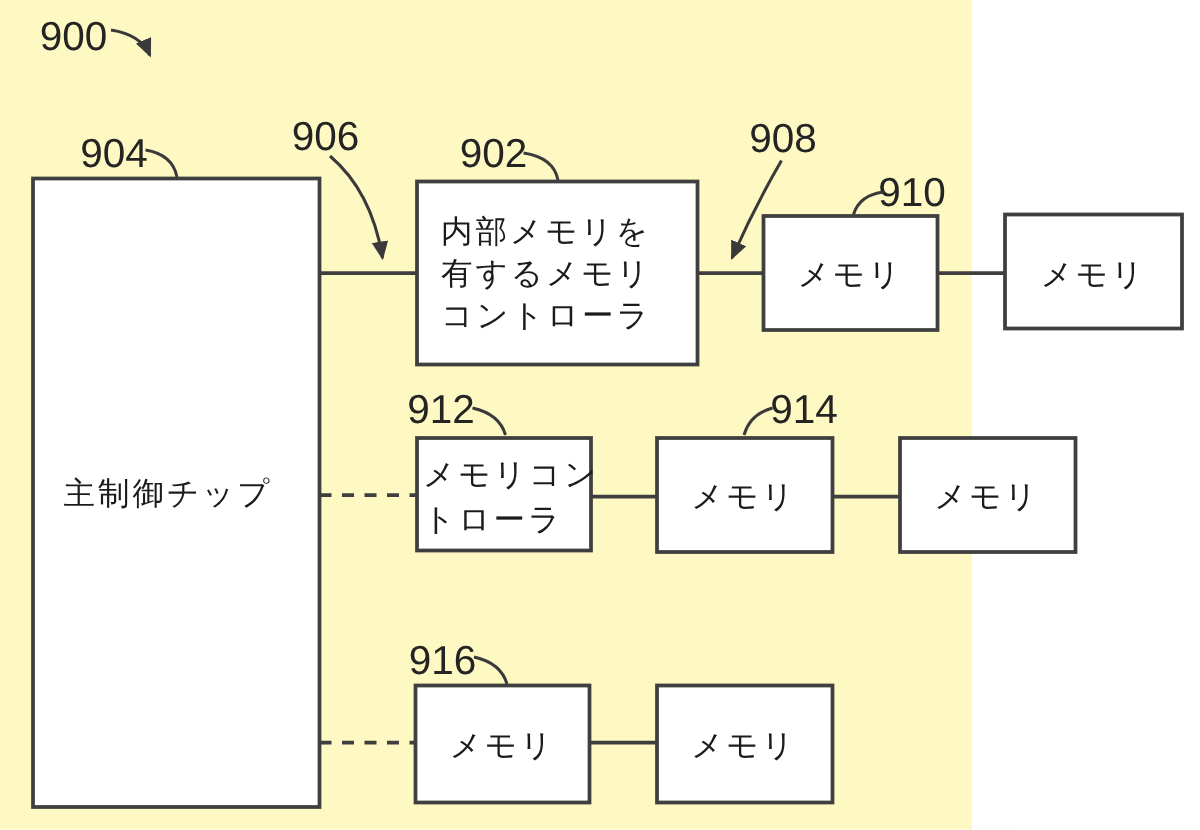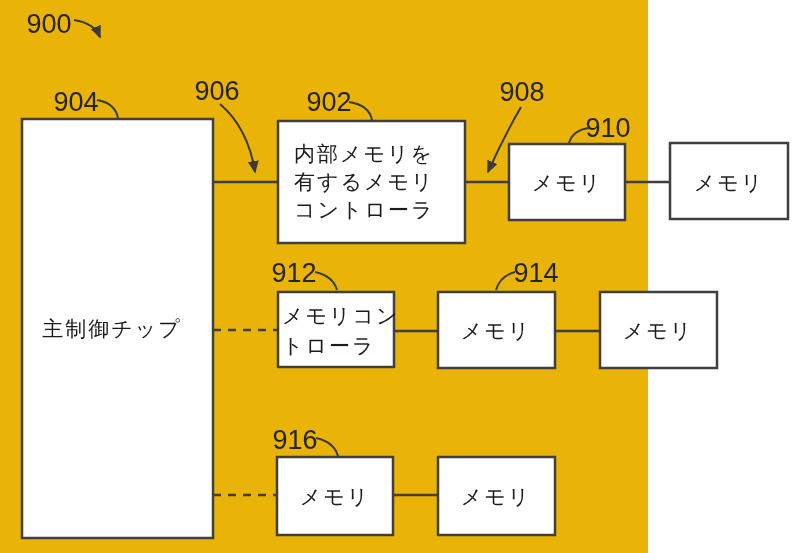--- a/index.html
+++ b/index.html
@@ -7,21 +7,21 @@
     padding: 0;
     background: #ffffff;
     width: 800px;
     height: 553px;
     overflow: hidden;
   }
   .fig-wrap {
     position: relative;
     width: 648px;
     height: 553px;
-    background: #eab308;
+    background: #fef9c3;
   }
   svg { display: block; }
   .box {
     fill: #ffffff;
     stroke: #3f3f3f;
     stroke-width: 2.5;
   }
   .conn {
     stroke: #3f3f3f;
     stroke-width: 2.5;

